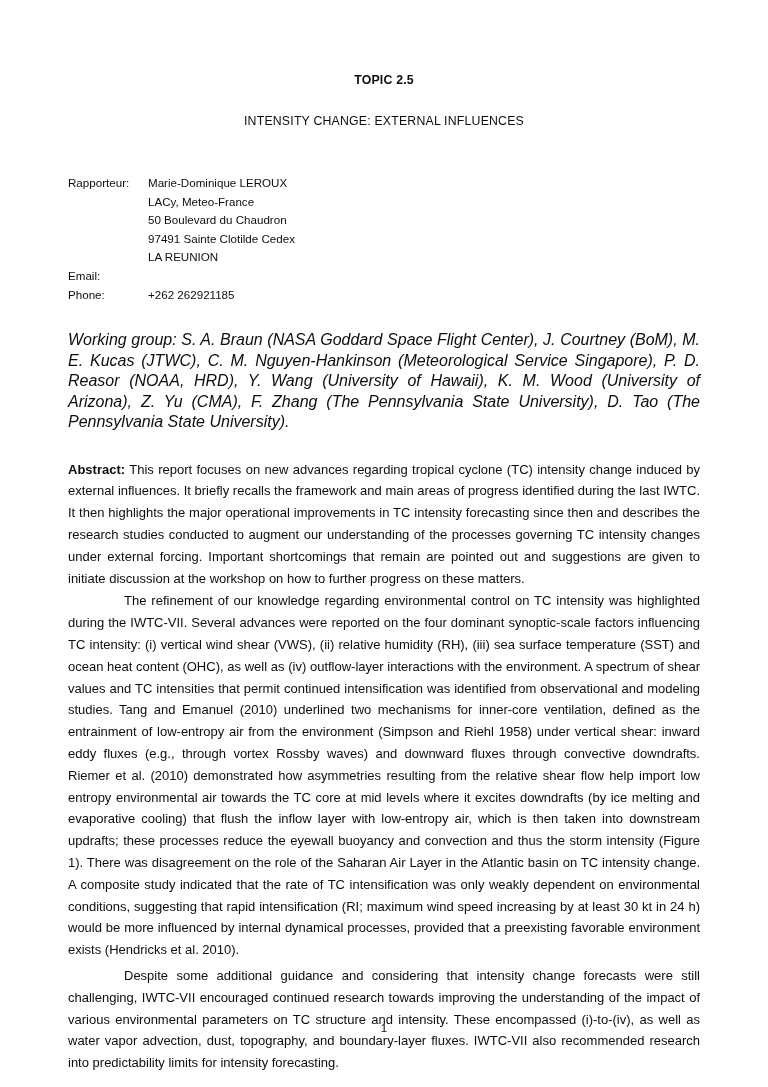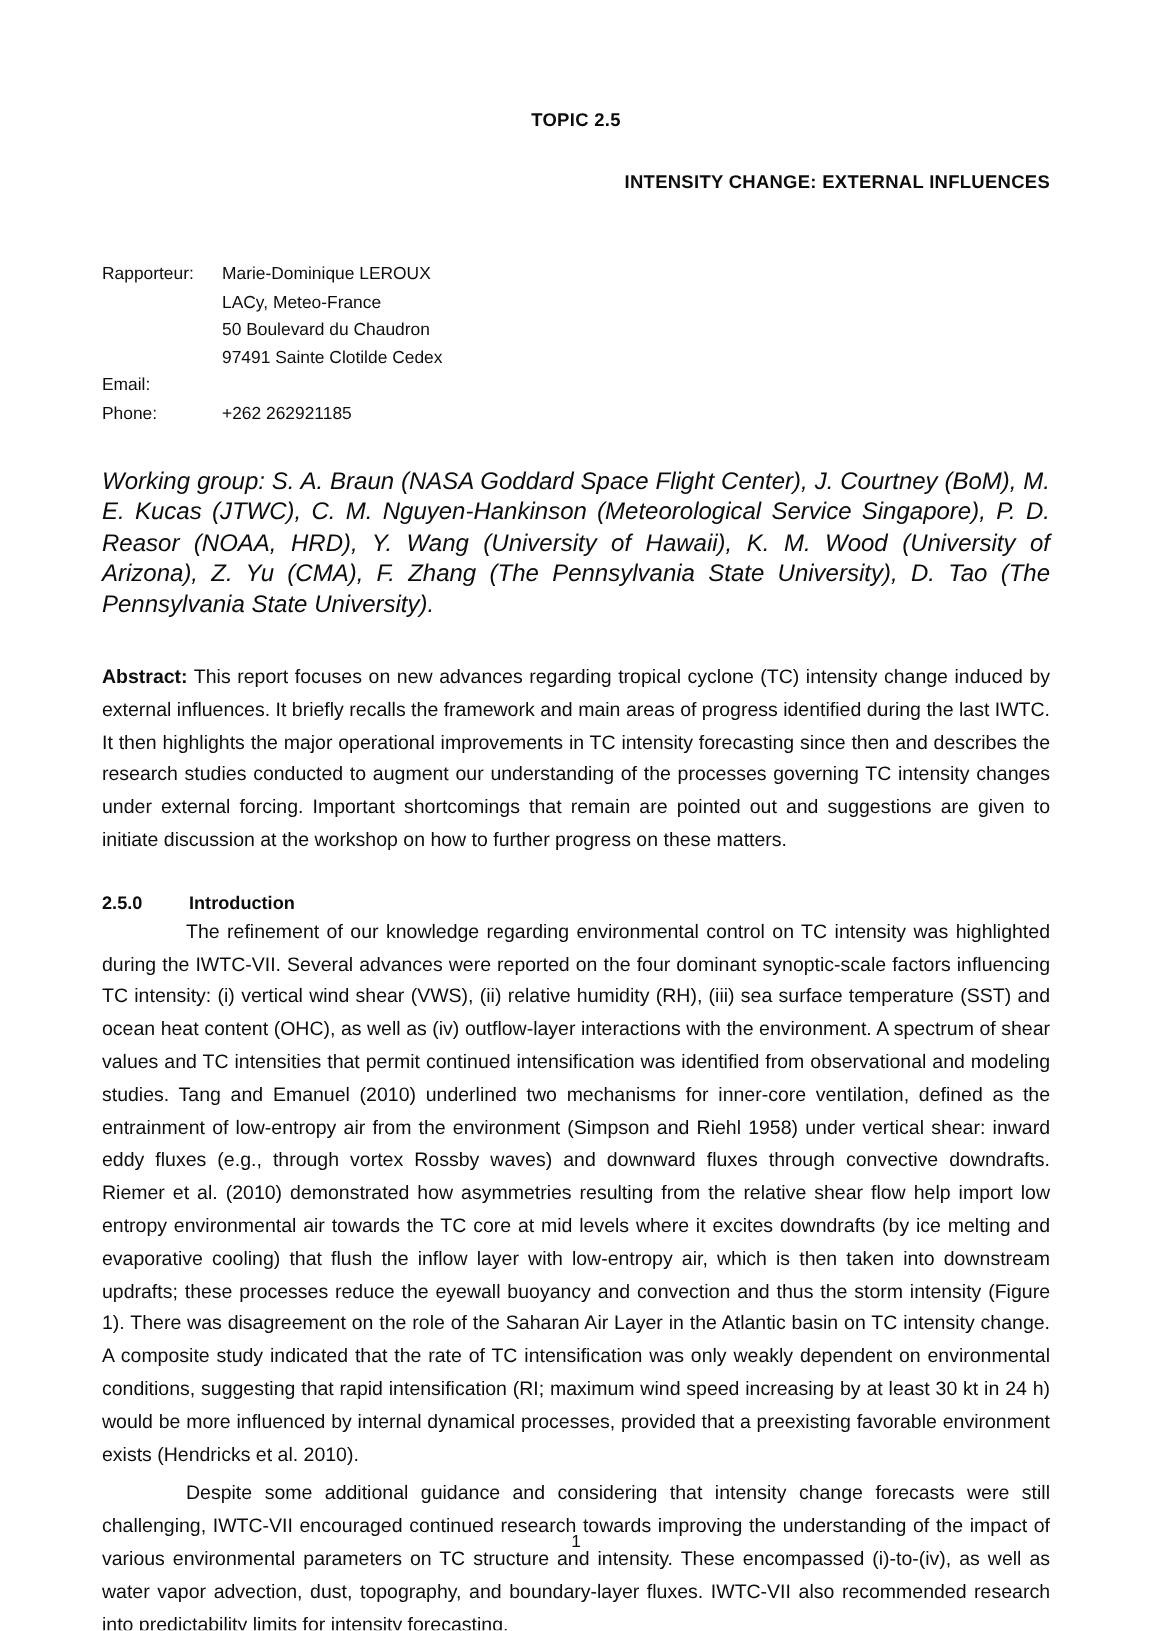--- a/index.html
+++ b/index.html
@@ -32,22 +32,22 @@
   
   .doc-title {
     text-align: center;
     font-weight: bold;
     font-size: 12.3px;
     letter-spacing: 0.2px;
     margin: 0;
     padding-top: 73px;
   }
   .doc-subtitle {
-    text-align: right;
-    font-weight: bold;
+    text-align: center;
+    font-weight: normal;
     font-size: 12.3px;
     letter-spacing: 0.2px;
     margin: 0;
     padding-top: 27px;
   }
 
   
   .contact-block {
     margin-top: 46px;
     font-size: 11.6px;
@@ -148,42 +148,42 @@
       <div class="contact-row">
         <span class="contact-label"></span>
         <span class="contact-value">50 Boulevard du Chaudron</span>
       </div>
 
       <div class="contact-row">
         <span class="contact-label"></span>
         <span class="contact-value">97491 Sainte Clotilde Cedex</span>
       </div>
 
+      <div class="contact-row">
+        <span class="contact-label"></span>
+        <span class="contact-value">LA REUNION</span>
+      </div>
 
       <div class="contact-row">
         <span class="contact-label">Email:</span>
       </div>
 
       <div class="contact-row">
         <span class="contact-label">Phone:</span>
         <span class="contact-value">+262 262921185</span>
       </div>
 
     </div>
 
     <p class="working-group">Working group: S. A. Braun (NASA Goddard Space Flight Center), J. Courtney (BoM), M. E. Kucas (JTWC), C. M. Nguyen-Hankinson (Meteorological Service Singapore), P. D. Reasor (NOAA, HRD), Y. Wang (University of Hawaii), K. M. Wood (University of Arizona), Z. Yu (CMA), F. Zhang (The Pennsylvania State University), D. Tao (The Pennsylvania State University).</p>
 
     <p class="para abstract">
       <span class="abstract-label">Abstract:</span><span> This report focuses on new advances regarding tropical cyclone (TC) intensity change induced by external influences. It briefly recalls the framework and main areas of progress identified during the last IWTC. It then highlights the major operational improvements in TC intensity forecasting since then and describes the research studies conducted to augment our understanding of the processes governing TC intensity changes under external forcing. Important shortcomings that remain are pointed out and suggestions are given to initiate discussion at the workshop on how to further progress on these matters.</span>
     </p>
 
-    <div class="section-heading">
-      <span class="section-number">2.5.0</span>
-      <span class="section-title">Introduction</span>
-    </div>
 
     <p class="para intro-para">The refinement of our knowledge regarding environmental control on TC intensity was highlighted during the IWTC-VII. Several advances were reported on the four dominant synoptic-scale factors influencing TC intensity: (i) vertical wind shear (VWS), (ii) relative humidity (RH), (iii) sea surface temperature (SST) and ocean heat content (OHC), as well as (iv) outflow-layer interactions with the environment. A spectrum of shear values and TC intensities that permit continued intensification was identified from observational and modeling studies. Tang and Emanuel (2010) underlined two mechanisms for inner-core ventilation, defined as the entrainment of low-entropy air from the environment (Simpson and Riehl 1958) under vertical shear: inward eddy fluxes (e.g., through vortex Rossby waves) and downward fluxes through convective downdrafts. Riemer et al. (2010) demonstrated how asymmetries resulting from the relative shear flow help import low entropy environmental air towards the TC core at mid levels where it excites downdrafts (by ice melting and evaporative cooling) that flush the inflow layer with low-entropy air, which is then taken into downstream updrafts; these processes reduce the eyewall buoyancy and convection and thus the storm intensity (Figure 1). There was disagreement on the role of the Saharan Air Layer in the Atlantic basin on TC intensity change. A composite study indicated that the rate of TC intensification was only weakly dependent on environmental conditions, suggesting that rapid intensification (RI; maximum wind speed increasing by at least 30 kt in 24 h) would be more influenced by internal dynamical processes, provided that a preexisting favorable environment exists (Hendricks et al. 2010).</p>
 
     <p class="para closing-para">Despite some additional guidance and considering that intensity change forecasts were still challenging, IWTC-VII encouraged continued research towards improving the understanding of the impact of various environmental parameters on TC structure and intensity. These encompassed (i)-to-(iv), as well as water vapor advection, dust, topography, and boundary-layer fluxes. IWTC-VII also recommended research into predictability limits for intensity forecasting.</p>
 
   </div>
 
   <div class="page-number">1</div>
 </div>
 

